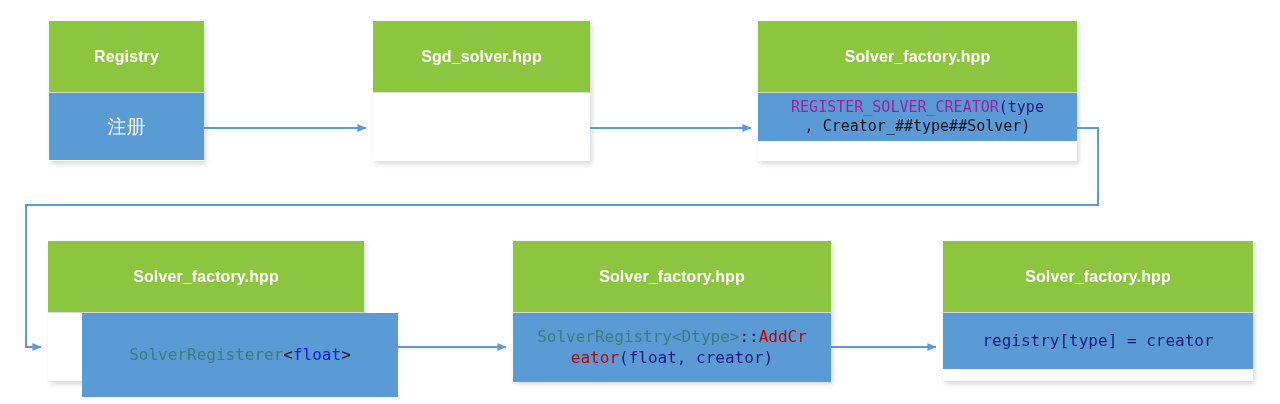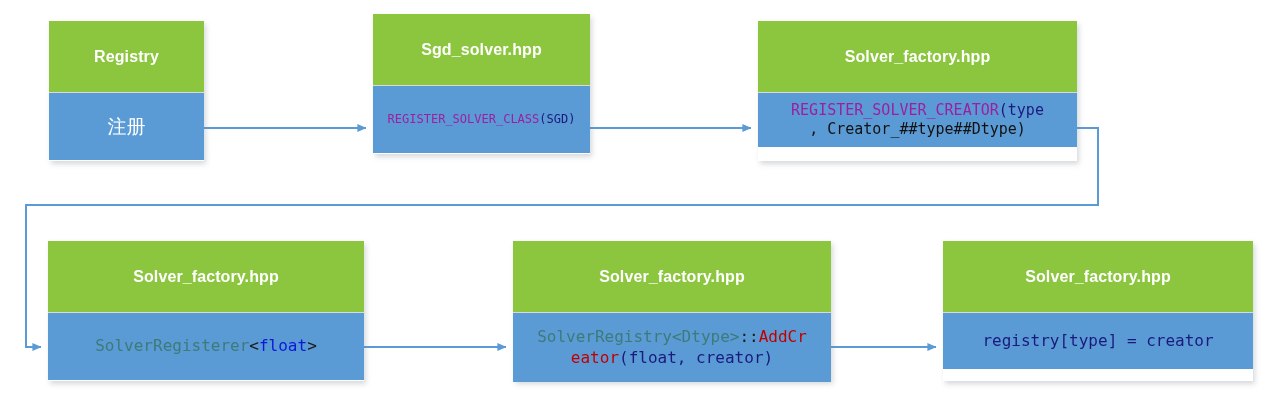--- a/index.html
+++ b/index.html
@@ -106,48 +106,41 @@
 
   <div class="node" style="left:49px; top:21px; width:155px; height:140px;">
     <div class="hdr" style="height:72px;">Registry</div>
     <div class="body" style="height:67px;">
       <div class="codewrap">
         <div style="font-family:'DejaVu Sans',sans-serif; font-size:19px; color:#ffffff;">注册</div>
       </div>
     </div>
   </div>
 
-  <div class="node" style="left:373px; top:14px; width:217px; height:140px;">
+  <div class="node" style="left:373px; top:21px; width:217px; height:140px;">
     <div class="hdr" style="height:72px;">Sgd_solver.hpp</div>
-    <div class="body" style="height:67px; font-size:12px;">
-      <div class="codewrap">
-        <div>
-          <span class="tok-macro">REGISTER_SOLVER_CLASS</span><span class="tok-navy">(SGD)</span>
-        </div>
-      </div>
-    </div>
   </div>
 
   <div class="node" style="left:758px; top:21px; width:319px; height:140px;">
     <div class="hdr" style="height:72px;">Solver_factory.hpp</div>
-    <div class="body" style="height:54px; font-size:15px;">
+    <div class="body" style="height:48px; font-size:15px;">
       <div class="codewrap">
         <div>
           <span class="tok-macro">REGISTER_SOLVER_CREATOR</span><span class="tok-navy">(type</span>
         </div>
         <div>
-          <span class="tok-black">, Creator_##type##Dtype)</span>
+          <span class="tok-black">, Creator_##type##Solver)</span>
         </div>
       </div>
     </div>
   </div>
 
   <div class="node" style="left:48px; top:241px; width:316px; height:140px;">
     <div class="hdr" style="height:72px;">Solver_factory.hpp</div>
-    <div class="body" style="height:67px; font-size:16px;">
+    <div class="body" style="height:84px; font-size:16px;margin-left:34px;">
       <div class="codewrap">
         <div>
           <span class="tok-teal">SolverRegisterer</span><span class="tok-dark">&lt;</span><span class="tok-blue">float</span><span class="tok-dark">&gt;</span>
         </div>
       </div>
     </div>
   </div>
 
   <div class="node" style="left:513px; top:241px; width:318px; height:140px;">
     <div class="hdr" style="height:72px;">Solver_factory.hpp</div>

